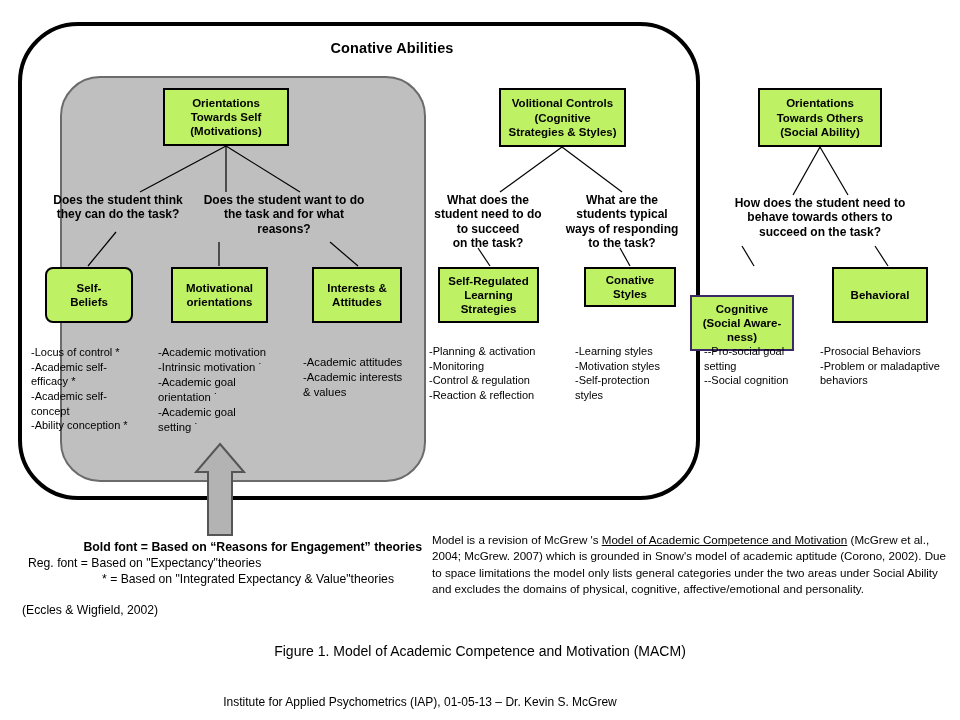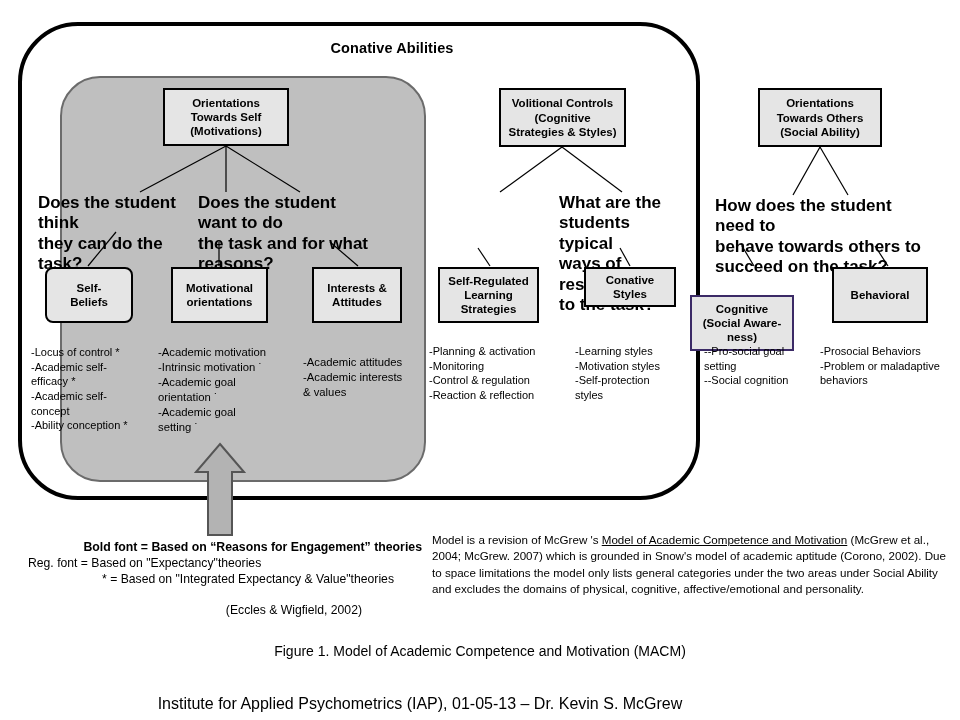--- a/index.html
+++ b/index.html
@@ -54,37 +54,38 @@
     width: 260px;
     text-align: center;
     font-size: 14.5px;
     font-weight: bold;
     letter-spacing: 0.1px;
   }
 
   
   .node {
     box-sizing: border-box;
-    background: #e5e5e5;
+    background: #bef264;
     border: 2px solid #000000;
     display: flex;
     align-items: center;
     justify-content: center;
     text-align: center;
     font-weight: bold;
     font-size: 11.5px;
     line-height: 1.22;
     padding: 14px 3px;
   }
   .node.purple { border-color: #3b2a66; }
 
   
   .question {
-    font-weight: bold;
-    font-size: 17px;
+    text-align: center;
+    font-weight: bold;
+    font-size: 12px;
     line-height: 1.2;
   }
 
   
   .bullets {
     font-size: 11px;
     line-height: 1.33;
     white-space: pre-line;
   }
   .bullets.bold { font-weight: normal; font-size: 11.3px; }
@@ -102,21 +103,21 @@
     line-height: 1.3;
     padding-left: 6px;
   }
   .legend-line3 {
     font-size: 12.2px;
     line-height: 1.3;
     padding-left: 80px;
   }
   .legend-cite {
     font-size: 12.2px;
-    text-align: right;
+    text-align: left;
     margin-top: 16px;
     padding-right: 60px;
   }
 
   
   .note {
     left: 432px; top: 532px;
     width: 520px;
     font-size: 11.6px;
     line-height: 1.42;
@@ -127,21 +128,21 @@
   .caption {
     left: 0; top: 643px;
     width: 960px;
     text-align: center;
     font-size: 14px;
   }
   .footer {
     left: 0; top: 695px;
     width: 840px;
     text-align: center;
-    font-size: 16px;
+    font-size: 12px;
   }
 </style>
 </head>
 <body>
 
 <div id="canvas">
 
   <div class="abs outer-shell"></div>
 
   <div class="abs gray-panel"></div>
@@ -214,20 +215,24 @@
   <div class="abs bullets bold" style="left:303px; top:355px; width:120px;">-Academic attitudes
 -Academic interests
   &amp; values</div>
 
   <div class="abs node" style="left:499px; top:88px; width:127px; height:59px;">
     <span style="white-space:pre-line;">Volitional Controls
 (Cognitive
 Strategies &amp; Styles)</span>
   </div>
 
+  <div class="abs question" style="left: 429px; top: 193px; width: 118px; white-space: pre-line;">What does the
+student need to do
+to succeed
+on the task?</div>
   <div class="abs question" style="left: 559px; top: 193px; width: 126px; white-space: pre-line;">What are the
 students typical
 ways of responding
 to the task?</div>
 
   <div class="abs node" style="left:438px; top:267px; width:101px; height:56px;">
     <span style="white-space:pre-line;">Self-Regulated
 Learning
 Strategies</span>
   </div>

